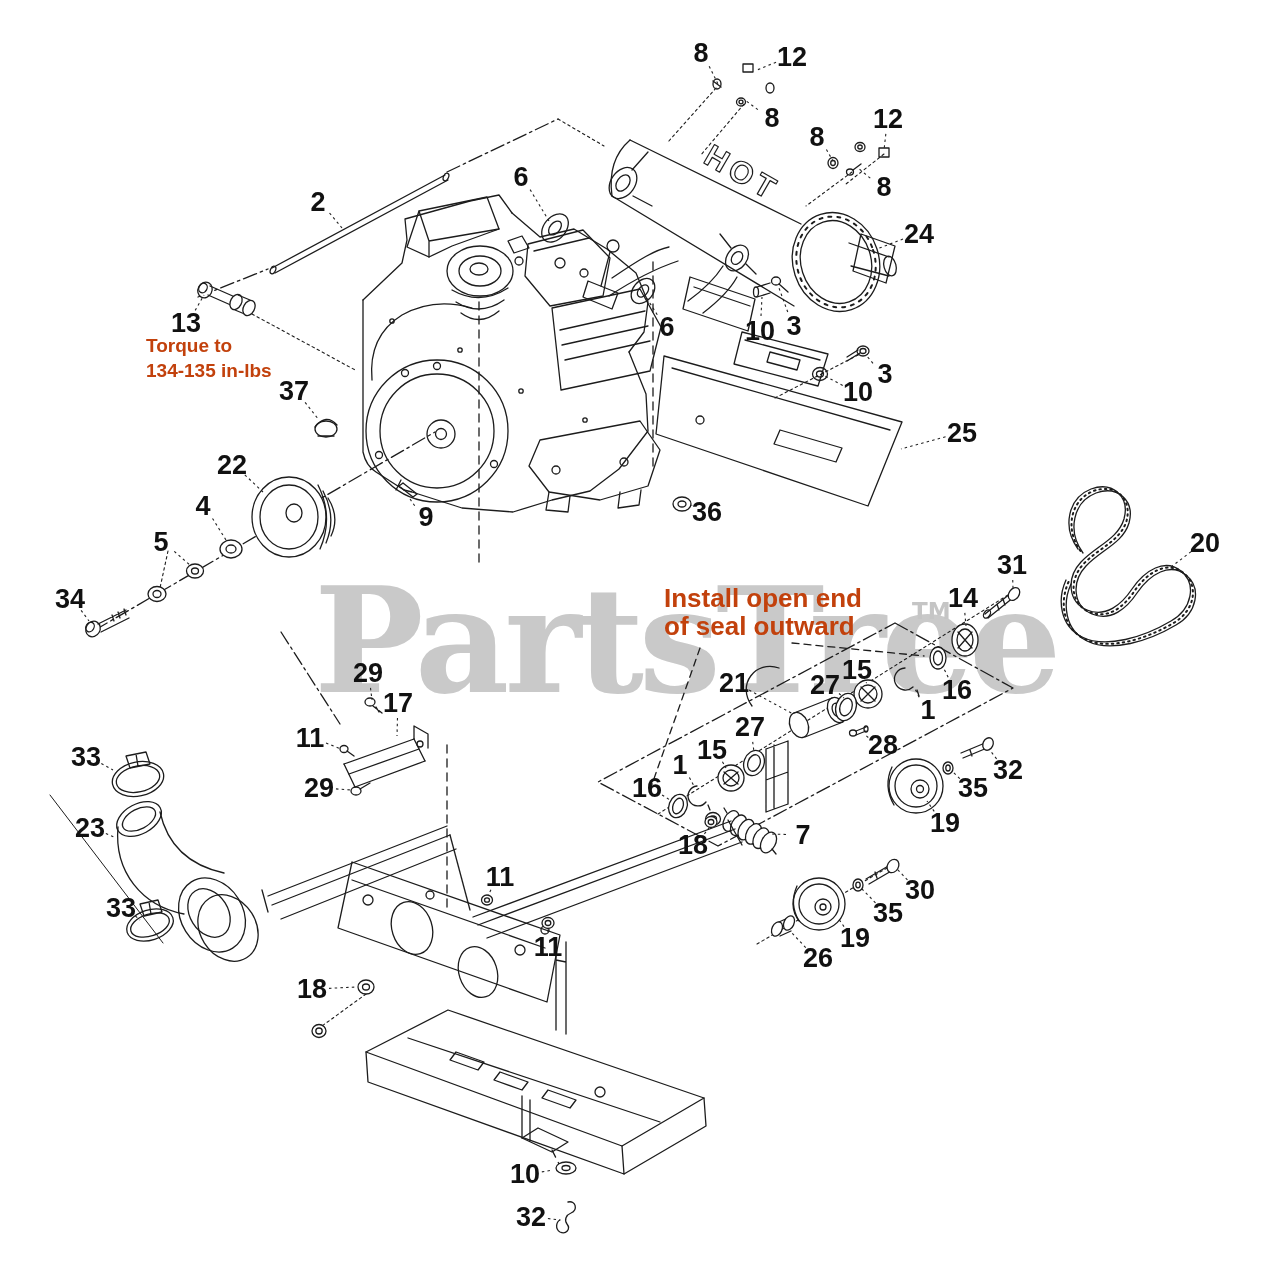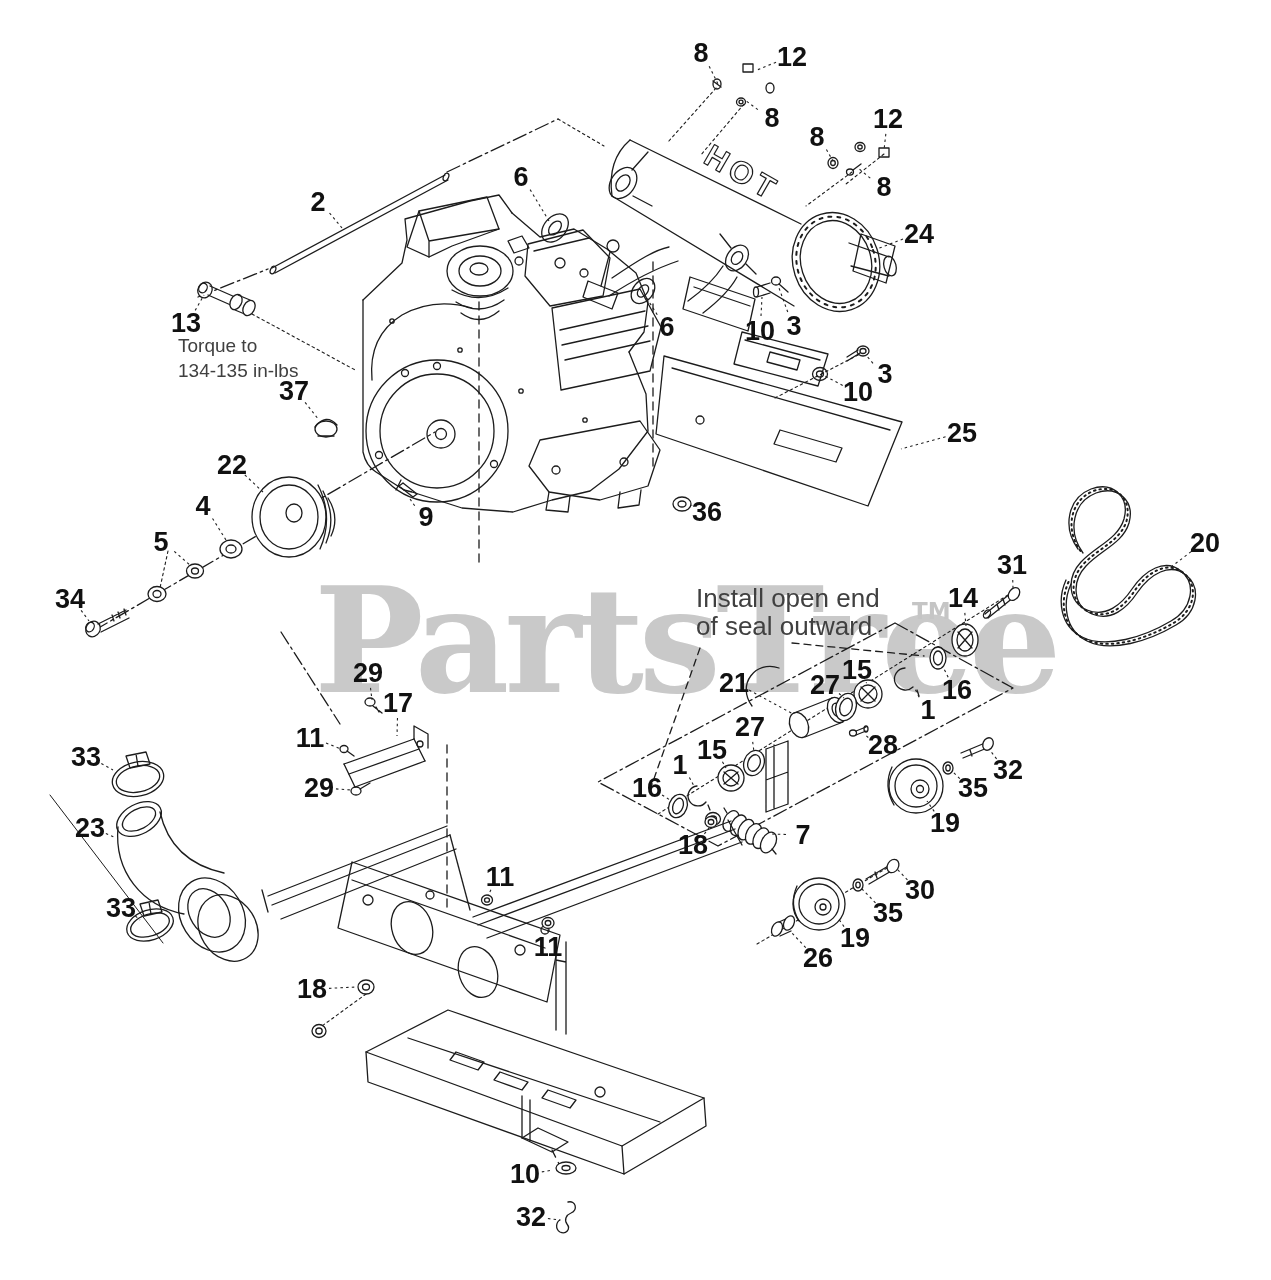--- a/index.html
+++ b/index.html
@@ -4,21 +4,21 @@
 <style>
   html,body{margin:0;padding:0;background:#ffffff;}
   .stage{position:relative;width:1271px;height:1280px;background:#ffffff;overflow:hidden;
          font-family:"Liberation Sans",sans-serif;}
   .watermark{position:absolute;left:314px;top:568px;z-index:0;
              font-family:"DejaVu Serif",serif;font-weight:bold;font-size:146px;line-height:1;
              letter-spacing:-5px;user-select:none;}
   .watermark-tm{position:absolute;left:912px;top:590px;z-index:0;
                 font-family:"DejaVu Sans",sans-serif;font-weight:bold;font-size:23px;}
   svg.diagram{position:absolute;left:0;top:0;z-index:1;}
-  .note{position:absolute;z-index:2;color:#404040;font-weight:normal;margin-left:32px;}
+  .note{position:absolute;z-index:2;color:#c2410c;font-weight:bold;}
   .note div{white-space:nowrap;}
   #torque-note{left:146px;top:333px;font-size:19px;line-height:25px;}
   #seal-note{left:664px;top:584px;font-size:26px;line-height:28px;}
   
   .s, .s path, .s circle, .s ellipse, .s line, .s rect{stroke:#1c1c1c;fill:none;stroke-width:1.3;
       stroke-linecap:round;stroke-linejoin:round;}
   .sw{fill:#ffffff !important;}
   .thin{stroke-width:1 !important;}
   .dash{stroke-dasharray:8 6;}
   .dashdot{stroke-dasharray:14 4 2.5 4;}

